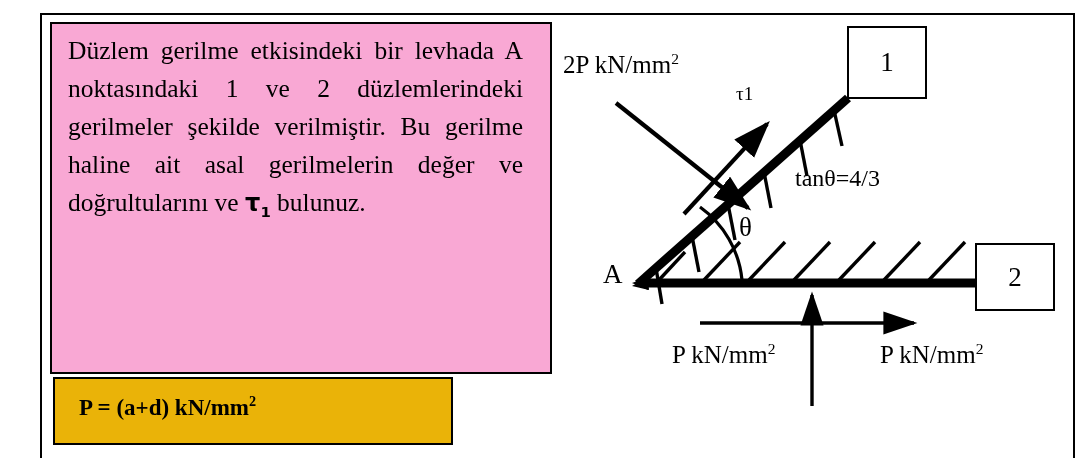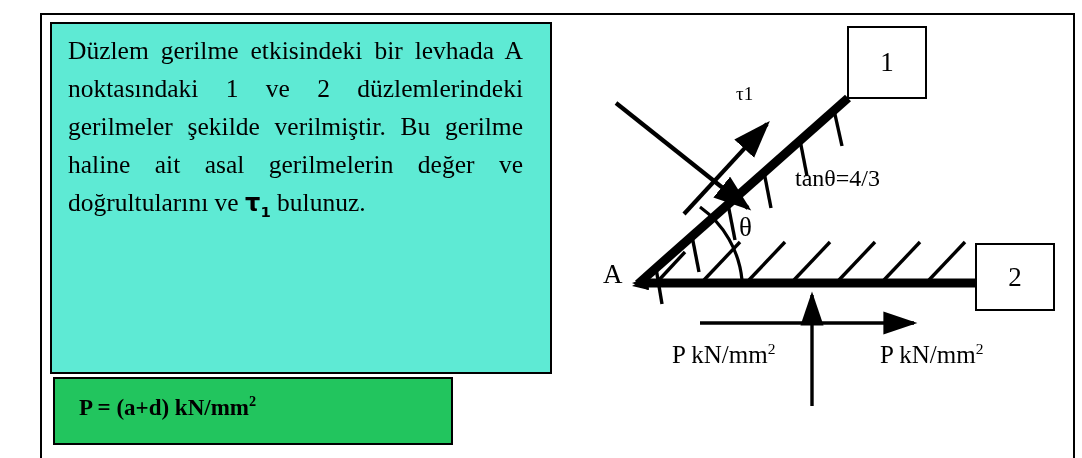--- a/index.html
+++ b/index.html
@@ -32,21 +32,21 @@
   }
   
   #statement-box {
     position: absolute;
     left: 50px;
     top: 22px;
     width: 502px;
     height: 352px;
     border: 2px solid #000000;
     box-sizing: border-box;
-    background: #5eead4;
+    background: #f9a8d4;
   }
   #statement-text {
     position: absolute;
     left: 16px;
     top: 8px;
     width: 455px;
     font-size: 25.5px;
     line-height: 38px;
     text-align: justify;
     text-justify: inter-word;
@@ -62,21 +62,21 @@
   }
   
   #formula-box {
     position: absolute;
     left: 53px;
     top: 377px;
     width: 400px;
     height: 68px;
     border: 2px solid #000000;
     box-sizing: border-box;
-    background: #22c55e;
+    background: #eab308;
   }
   #formula-text {
     position: absolute;
     left: 24px;
     top: 14px;
     font-size: 23px;
     font-weight: bold;
     white-space: nowrap;
   }
   #formula-text sup { font-size: 0.62em; }
@@ -210,20 +210,21 @@
         <line x1="260" y1="392" x2="260" y2="281" stroke="#000000" stroke-width="3.4" marker-end="url(#arrowThin)"></line>
       </g>
 
       <g>
         <line x1="148" y1="309" x2="362" y2="309" stroke="#000000" stroke-width="3.4" marker-end="url(#arrowThin)"></line>
       </g>
     </svg>
 
   </div>
 
+  <div class="dlabel" id="label-2p"><span>2P kN/mm</span><sup>2</sup></div>
 
   <div class="dlabel" id="label-tau1">τ1</div>
 
   <div class="dlabel" id="label-tantheta">tanθ=4/3</div>
 
   <div class="dlabel" id="label-theta">θ</div>
 
   <div class="dlabel" id="label-a">A</div>
 
   <div class="dlabel" id="label-p-left"><span>P kN/mm</span><sup>2</sup></div>

